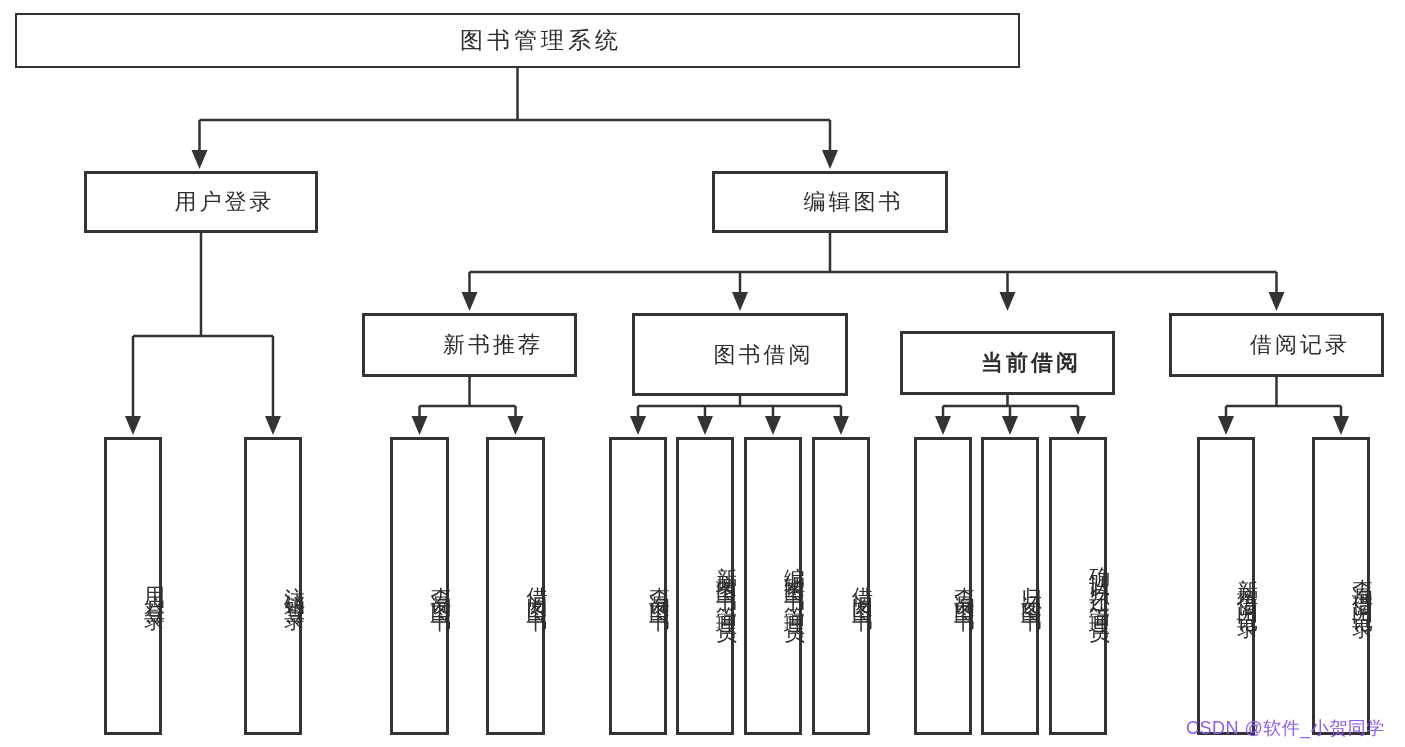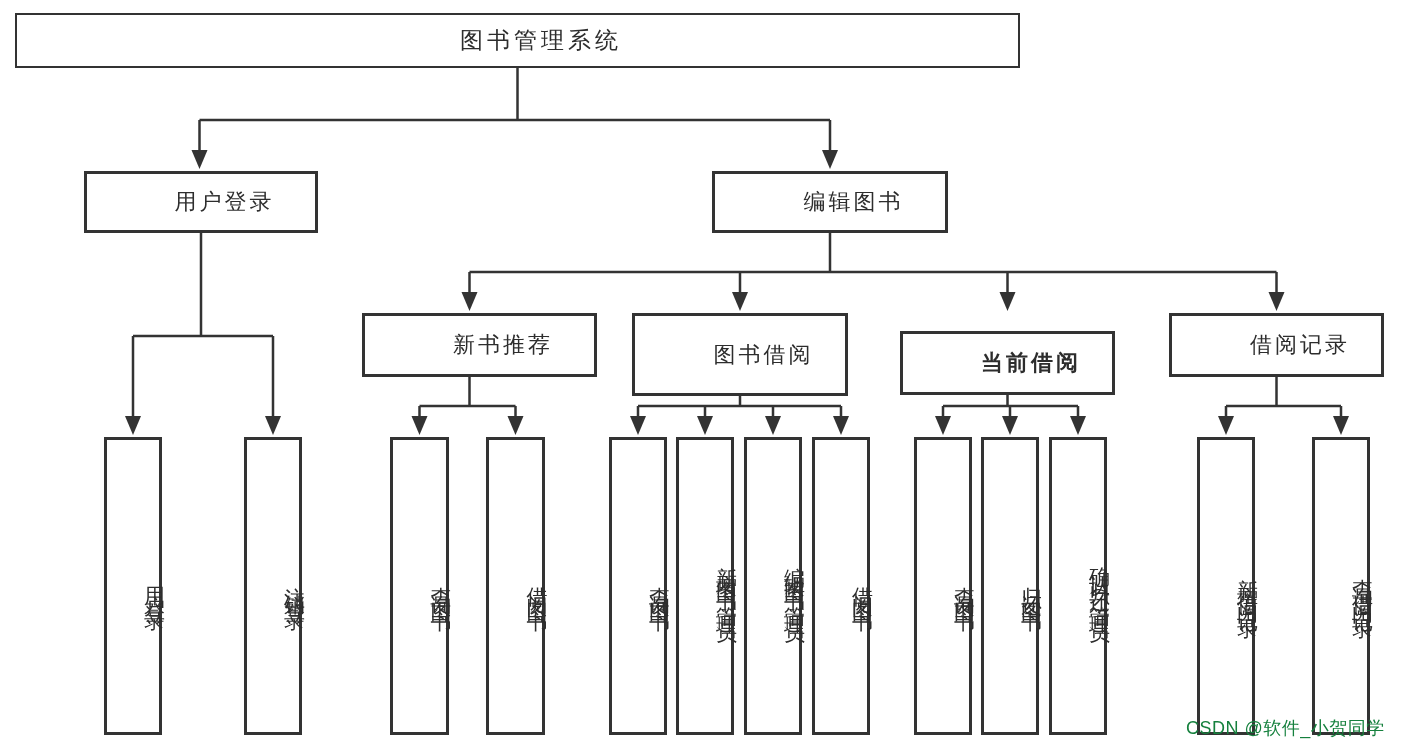--- a/index.html
+++ b/index.html
@@ -50,21 +50,21 @@
     text-orientation: mixed;
     font-size: 21px;
     letter-spacing: 8px;
     line-height: 1;
   }
   .watermark {
     position: absolute;
     left: 1186px;
     top: 716px;
     font-size: 18px;
-    color: #15803d;
+    color: #8b5cf6;
     letter-spacing: 0.5px;
     white-space: nowrap;
     z-index: 5;
   }
 </style>
 </head>
 <body>
 
 <div class="canvas">
 
@@ -112,21 +112,21 @@
     <span class="lbl">图书管理系统</span>
   </div>
 
   <div class="node h" style="left:84px; top:171px; width:234px; height:62px;">
     <span class="lbl">用户登录</span>
   </div>
   <div class="node h" style="left:712px; top:171px; width:236px; height:62px;">
     <span class="lbl">编辑图书</span>
   </div>
 
-  <div class="node h" style="left:362px; top:313px; width:235px; height:64px;text-align:right;">
+  <div class="node h" style="left:362px; top:313px; width:215px; height:64px;text-align:right;">
     <span class="lbl">新书推荐</span>
   </div>
   <div class="node h" style="left:632px; top:313px; width:216px; height:83px;">
     <span class="lbl">图书借阅</span>
   </div>
   <div class="node h" style="left:900px; top:331px; width:215px; height:64px;font-weight:bold;">
     <span class="lbl">当前借阅</span>
   </div>
   <div class="node h" style="left:1169px; top:313px; width:215px; height:64px;">
     <span class="lbl">借阅记录</span>

